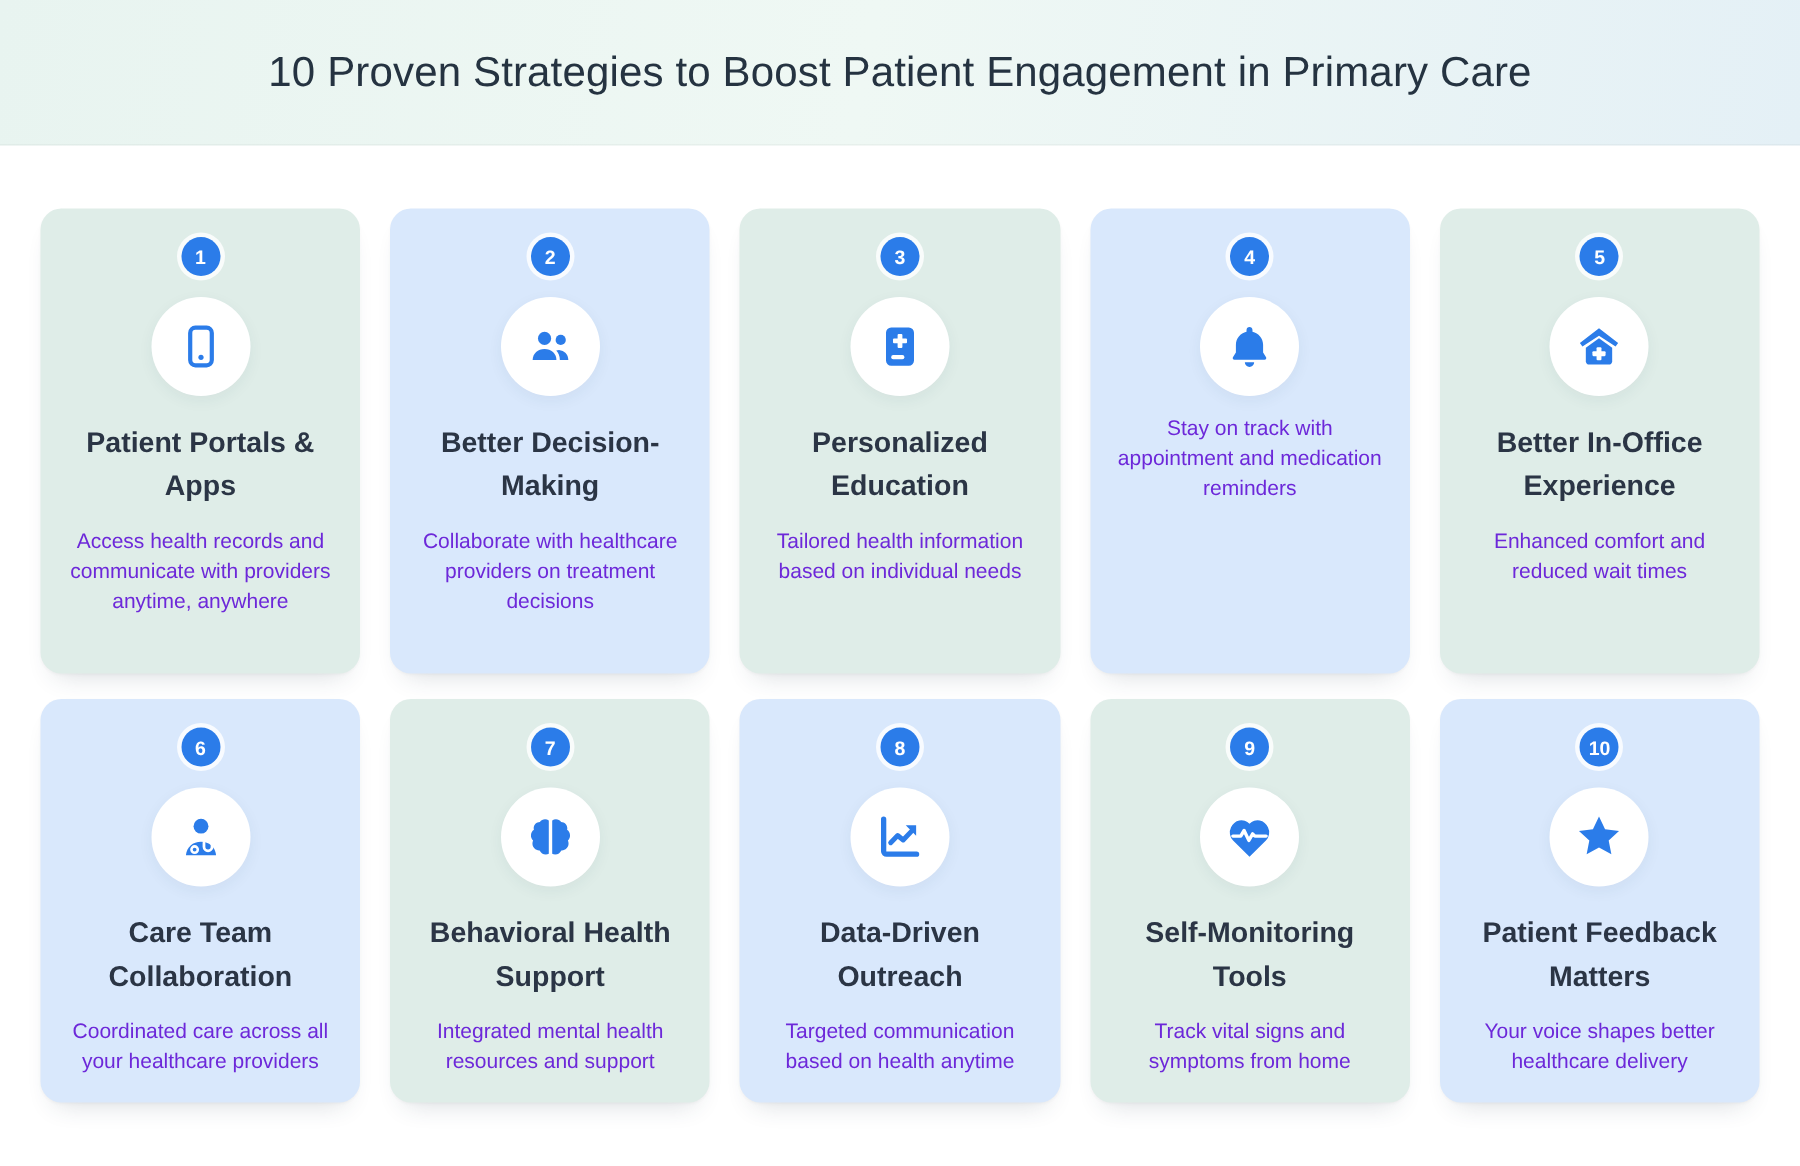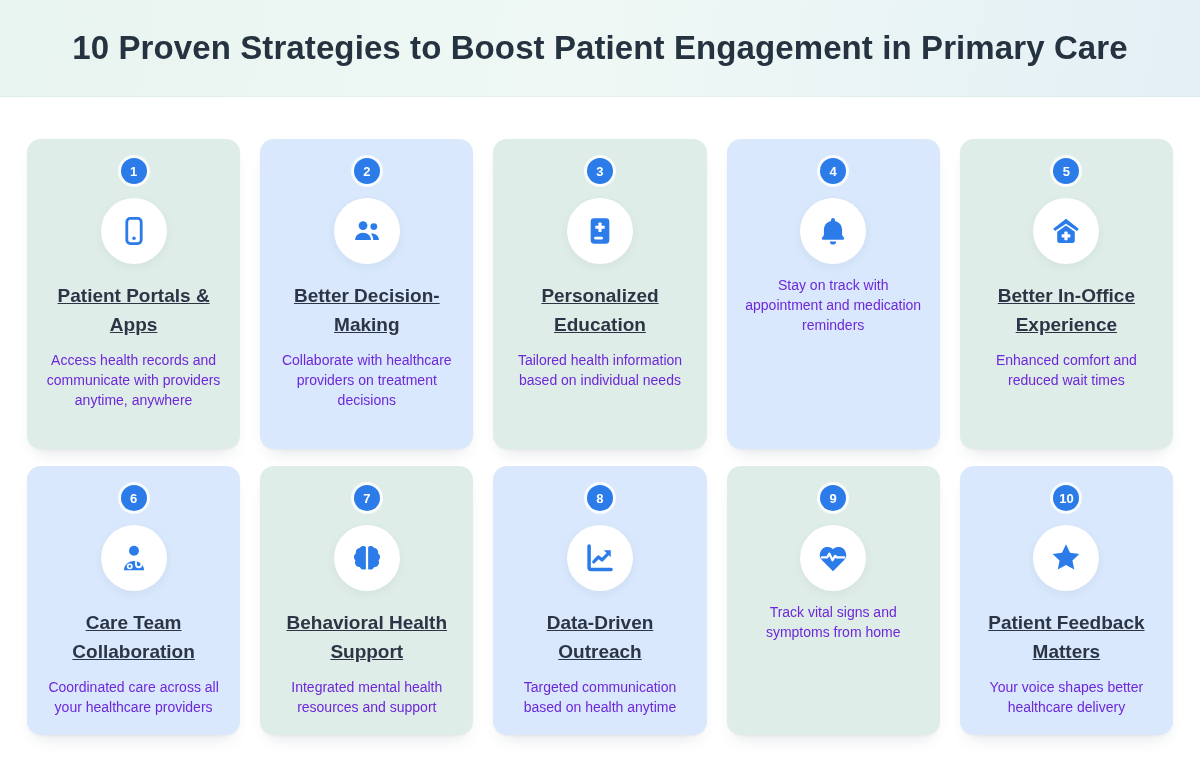--- a/index.html
+++ b/index.html
@@ -11,22 +11,22 @@
   }
   .header {
     height: 97px;
     display: flex;
     align-items: center;
     justify-content: center;
     background: linear-gradient(100deg, #e8f4f0 0%, #eff8f4 48%, #e4f0f6 100%);
     border-bottom: 1px solid rgba(0,0,0,0.03);
   }
   .header h1 {
-    font-size: 33px;
-    font-weight: 700;
+    font-size: 28px;
+    font-weight: 400;
     letter-spacing: 0.1px;
     color: #253341;
   }
   .grid {
     margin: 42px 27px 0 27px;
     display: grid;
     grid-template-columns: repeat(5, 1fr);
     column-gap: 20px;
     row-gap: 17px;
   }
@@ -68,21 +68,20 @@
   }
   .icon-circle .icon { color: #2b7ce9; display: flex; }
   .card-title {
     margin-top: 17px;
     font-size: 19px;
     line-height: 29px;
     font-weight: 700;
     text-align: center;
     color: #2b3545;
     max-width: 190px;
-    text-decoration: underline;
   }
   .card-desc {
     margin-top: 11px;
     font-size: 14px;
     line-height: 20px;
     text-align: center;
     color: #6d28d9;
     max-width: 186px;
   }
 </style>
@@ -227,20 +226,21 @@
       <span>9</span>
     </div>
     <div class="icon-circle">
       <span class="icon">
           <svg viewBox="0 0 24 24" width="36" height="36" fill="currentColor">
             <path d="M12 20.8L4.7 13.5a5 5 0 0 1-.9-5.8A5 5 0 0 1 12 6.1a5 5 0 0 1 8.2 1.6 5 5 0 0 1-.9 5.8z"></path>
             <path d="M4.6 11.6h3.5l1.5-2.5 2.1 4.4 1.7-2.9 1 1h5" fill="none" stroke="#fff" stroke-width="1.5" stroke-linejoin="round" stroke-linecap="round"></path>
           </svg>
         </span>
     </div>
+    <h2 class="card-title">Self-Monitoring Tools</h2>
     <p class="card-desc">Track vital signs and symptoms from home</p>
   </section>
     <section class="card tone-blue row2">
     <div class="badge">
       <span>10</span>
     </div>
     <div class="icon-circle">
       <span class="icon">
           <svg viewBox="0 0 24 24" width="36" height="36" fill="currentColor">
             <path d="M12 2.9l2.7 5.6 6.2.8-4.6 4.3 1.2 6.1-5.5-3-5.5 3 1.2-6.1-4.6-4.3 6.2-.8z"></path>

